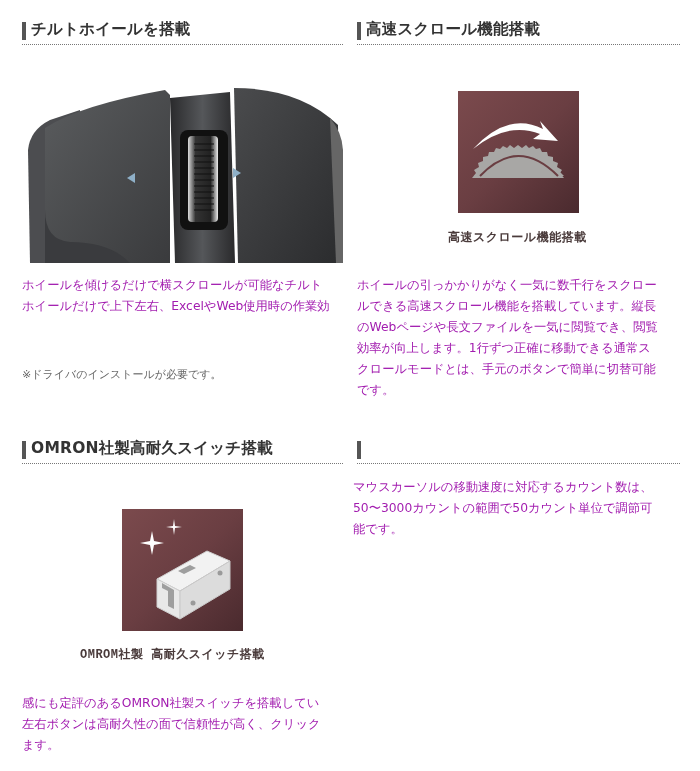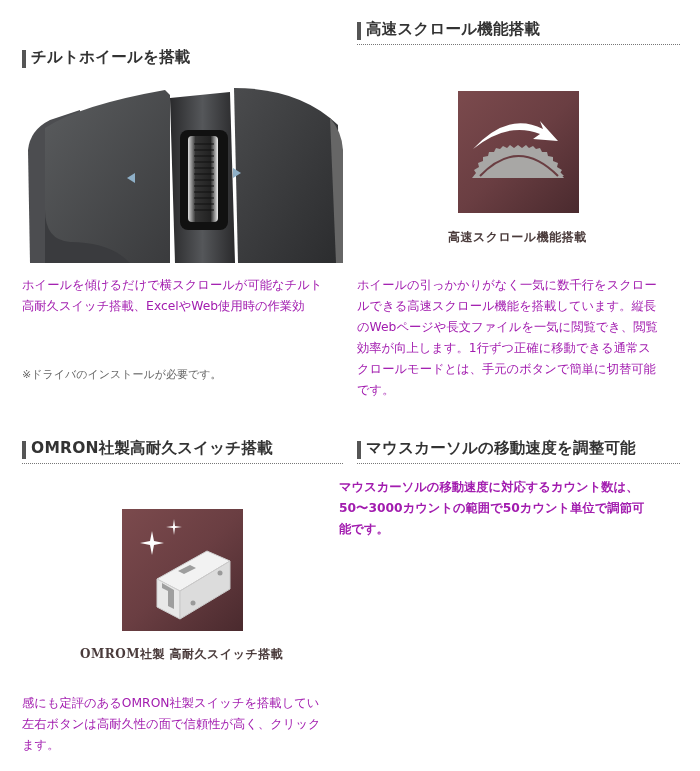--- a/index.html
+++ b/index.html
@@ -11,21 +11,21 @@
   .body-text { position:absolute; font-size:12.3px; line-height:21px; color:#a21caf; }
   .note { position:absolute; font-size:11px; color:#666; }
   .icon-box { position:absolute; width:121px; height:122px;
      background:linear-gradient(135deg,#7b4a4d 0%,#6a3e42 50%,#4a2a2e 100%); }
   .caption { position:absolute; font-family:"DejaVu Serif","Liberation Serif",serif; font-size:12px; font-weight:bold; color:#4a3b3b; white-space:nowrap; letter-spacing:0.5px; }
   .photo { position:absolute; left:20px; top:70px; width:323px; height:193px; overflow:hidden; background:#fff; }
 </style>
 </head>
 <body>
 
-<div class="heading" style="left:22px; top:18px; width:321px;margin-top:28px;">
+<div class="heading" style="left:22px; top:18px; width:321px;">
   <span class="bar"></span>
   <span class="title">チルトホイールを搭載</span>
 </div>
 
 <div class="photo">
   <svg width="323" height="193" viewBox="0 0 323 193">
     <defs>
       <linearGradient id="gL" x1="0" y1="0" x2="1" y2="1">
         <stop offset="0" stop-color="#5a5c5e"></stop>
           <stop offset="1" stop-color="#3a3b3d"></stop>
@@ -75,21 +75,21 @@
     <path d="M214 18 Q280 18 318 55 L320 193 L218 193 Z" fill="url(#gR)"></path>
     <path d="M310 48 Q322 62 323 80 L323 193 L316 193 Z" fill="#666"></path>
 
     <polygon points="115,103 107,108 115,113" fill="#8fb0c8"></polygon>
     <polygon points="213,98 221,103 213,108" fill="#8fb0c8"></polygon>
   </svg>
 </div>
 
 <div class="body-text" style="left:22px; top:275px; width:325px;">
   <div>ホイールを傾けるだけで横スクロールが可能なチルト</div>
-  <div>高耐久スイッチ搭載、ExcelやWeb使用時の作業効</div>
+  <div>ホイールだけで上下左右、ExcelやWeb使用時の作業効</div>
 </div>
 <div class="note" style="left:22px; top:367px;">※ドライバのインストールが必要です。</div>
 
 <div class="heading" style="left:357px; top:18px; width:323px;">
   <span class="bar"></span>
   <span class="title">高速スクロール機能搭載</span>
 </div>
 
 <div class="icon-box" style="left:458px; top:91px;">
   <svg width="121" height="122" viewBox="0 0 121 122">
@@ -125,30 +125,29 @@
 
     <path d="M35 70 L85 42 L108 52 L58 82 Z" fill="#f2f2f2" stroke="#cfcfcf" stroke-width="1"></path>
     <path d="M35 70 L58 82 L58 110 L35 98 Z" fill="#e8e8e8" stroke="#cfcfcf" stroke-width="1"></path>
     <path d="M58 82 L108 52 L108 80 L58 110 Z" fill="#dcdcdc" stroke="#c8c8c8" stroke-width="1"></path>
     <path d="M40 74 L52 81 L52 100 L46 97 L46 82 L40 79 Z" fill="#9e9e9e"></path>
     <path d="M56 62 L68 56 L74 59 L62 65 Z" fill="#9e9e9e"></path>
     <circle cx="98" cy="64" r="2.5" fill="#9a9a9a"></circle>
     <circle cx="71" cy="94" r="2.5" fill="#9a9a9a"></circle>
   </svg>
 </div>
-<div class="caption" style="left:80px; top:646px;">OMROM社製 高耐久スイッチ搭載</div>
+<div class="caption" style="left:80px; top:646px;font-family:Liberation Mono, monospace;">OMROM社製 高耐久スイッチ搭載</div>
 
 <div class="body-text" style="left:22px; top:693px; width:325px;">
   <div>感にも定評のあるOMRON社製スイッチを搭載してい</div>
   <div>左右ボタンは高耐久性の面で信頼性が高く、クリック</div>
   <div>ます。</div>
 </div>
 
 <div class="heading" style="left:357px; top:437px; width:323px;">
   <span class="bar"></span>
-  <span class="title">マウスカーソルの移動速度を調整可能</span>
 </div>
 
-<div class="body-text" style="left:339px; top:477px; width:330px;font-weight:bold;">
+<div class="body-text" style="left:353px; top:477px; width:330px;">
   <div>マウスカーソルの移動速度に対応するカウント数は、</div>
   <div>50〜3000カウントの範囲で50カウント単位で調節可</div>
   <div>能です。</div>
 </div>
 
 </body></html>

